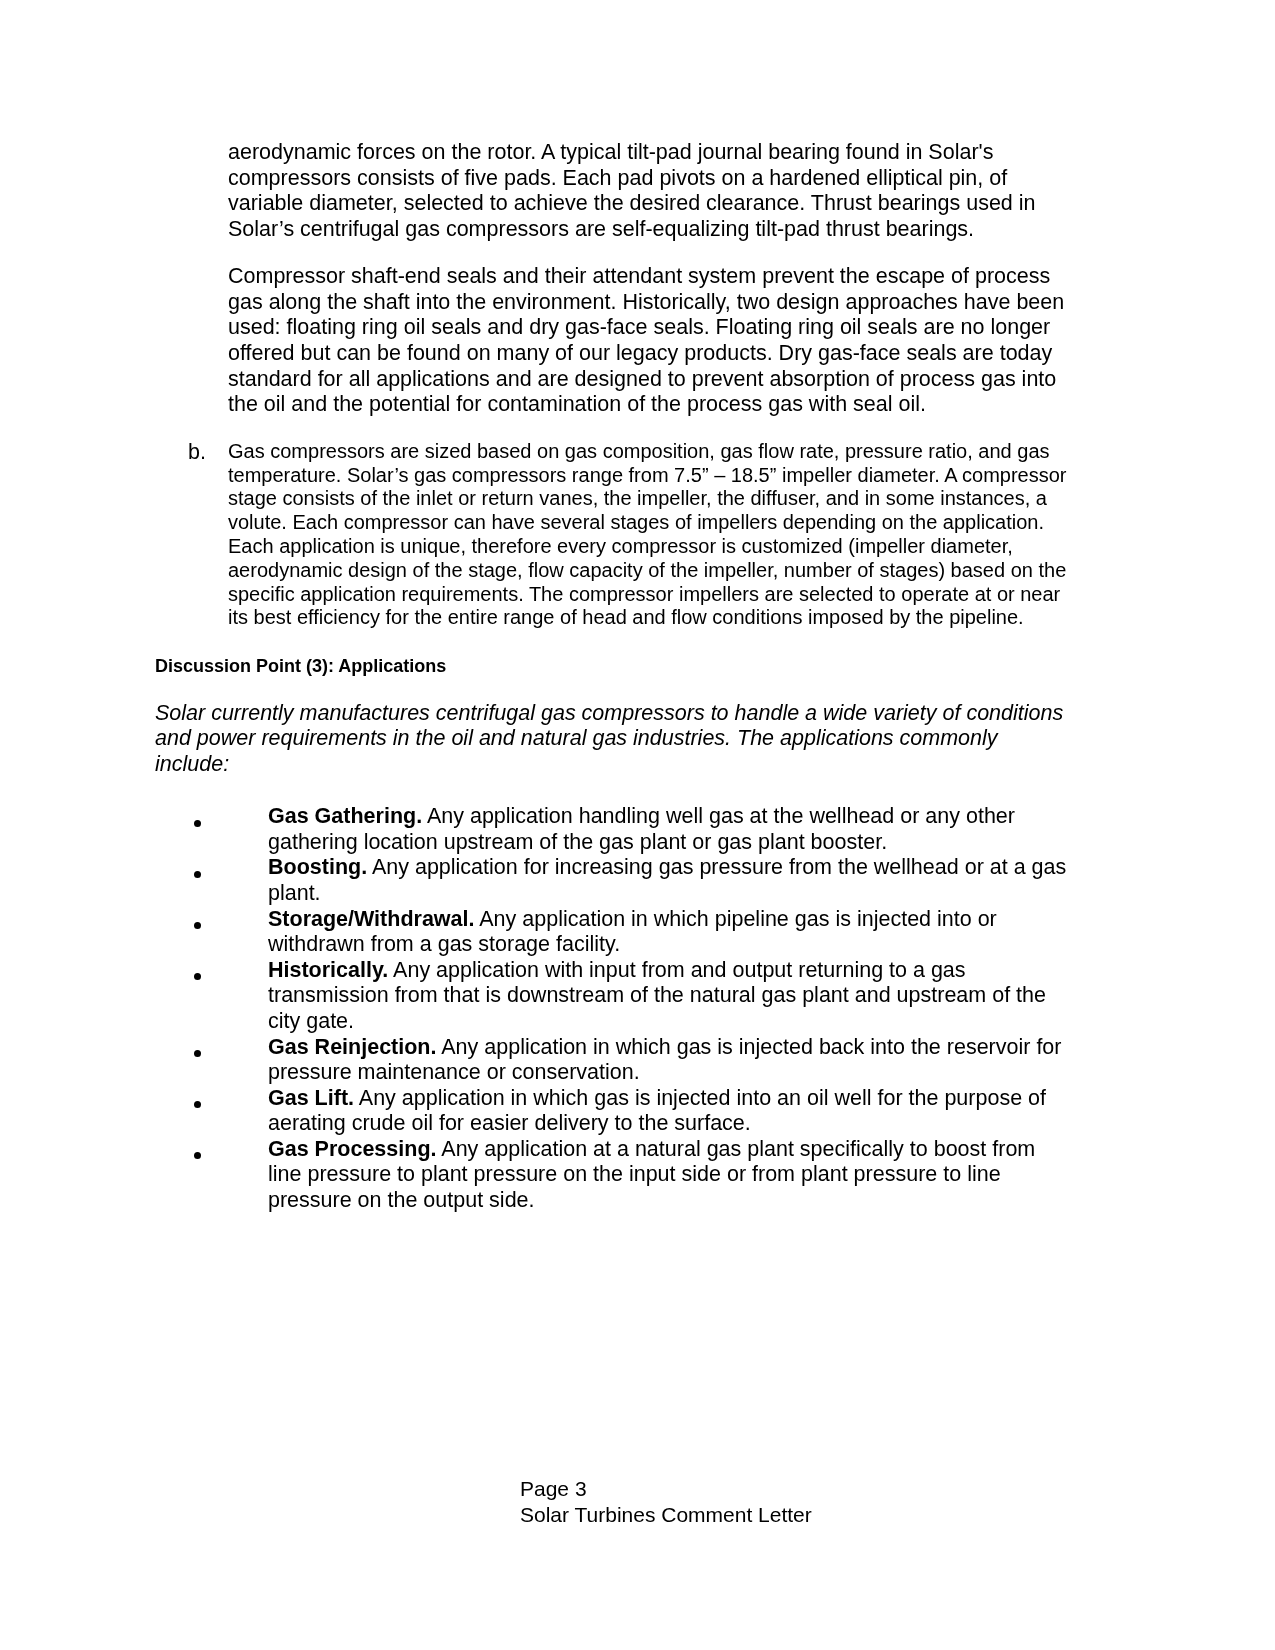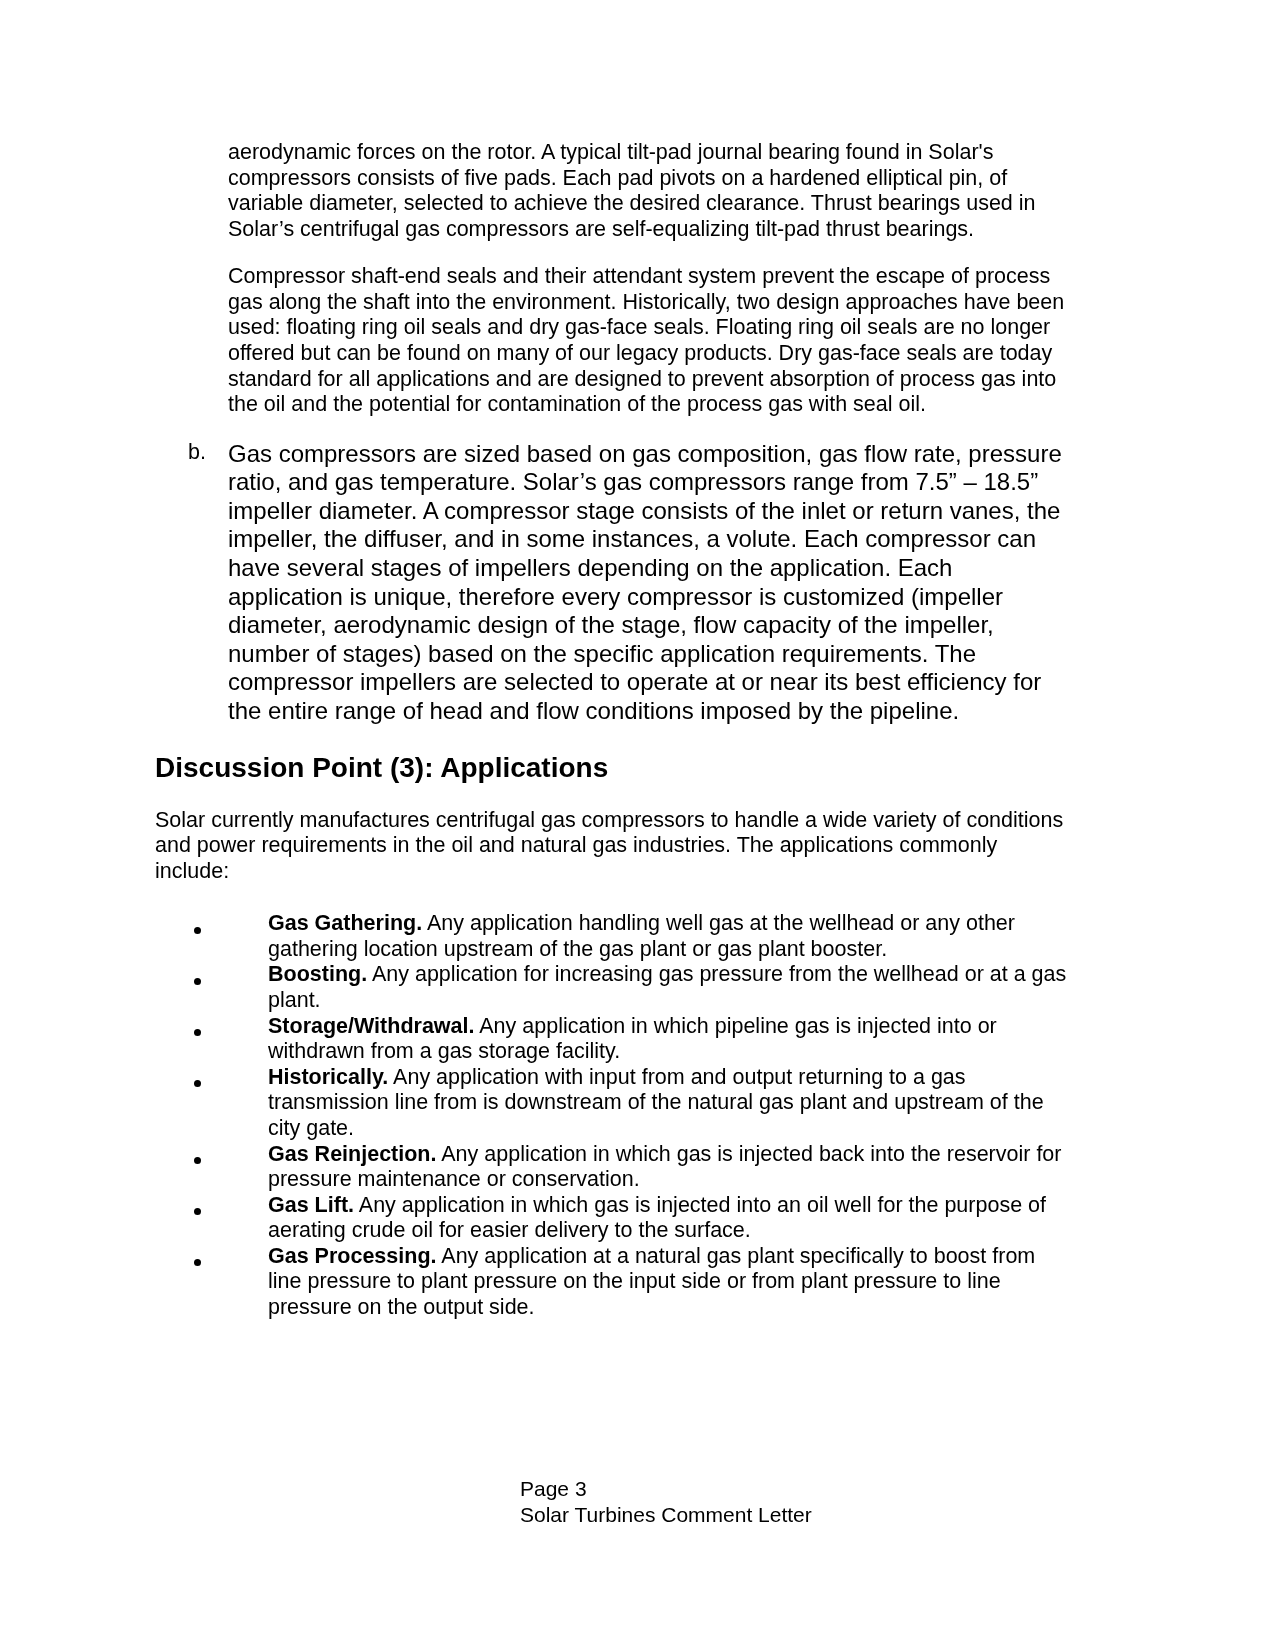--- a/index.html
+++ b/index.html
@@ -49,31 +49,32 @@
     margin-bottom: 26px;
   }
   .lettered-marker {
     width: 40px;
     flex: 0 0 40px;
     font-size: 21.5px;
     line-height: 1.19;
   }
   .lettered-body {
     flex: 1 1 auto;
-    font-size: 24px;
+    font-size: 20px;
     line-height: 1.19;
   }
   h2.section-heading {
-    font-size: 28px;
+    font-size: 18px;
     font-weight: bold;
     line-height: 1.19;
     margin: 0 0 23px 0;
   }
   .lead-para {
     margin: 16px 0 27px 0;
+    font-style: italic;
   }
   ul.bullets {
     list-style: none;
     margin: 0 0 27px 0;
     padding: 0;
   }
   ul.bullets > li {
     display: flex;
     margin-left: 33px;
     width: 882px;
@@ -152,21 +153,21 @@
       </li>
       <li>
         <span class="bullet-marker"><span class="bullet-dot"></span></span>
         <span class="bullet-body">
           <span class="bold-term">Storage/Withdrawal.</span><span> Any application in which pipeline gas is injected into or withdrawn from a gas storage facility.</span>
         </span>
       </li>
       <li>
         <span class="bullet-marker"><span class="bullet-dot"></span></span>
         <span class="bullet-body">
-          <span class="bold-term">Historically.</span><span> Any application with input from and output returning to a gas transmission line from is downstream of the natural gas plant and upstream of the city gate.</span>
+          <span class="bold-term">Historically.</span><span> Any application with input from and output returning to a gas transmission from that is downstream of the natural gas plant and upstream of the city gate.</span>
         </span>
       </li>
       <li>
         <span class="bullet-marker"><span class="bullet-dot"></span></span>
         <span class="bullet-body">
           <span class="bold-term">Gas Reinjection.</span><span> Any application in which gas is injected back into the reservoir for pressure maintenance or conservation.</span>
         </span>
       </li>
       <li>
         <span class="bullet-marker"><span class="bullet-dot"></span></span>

